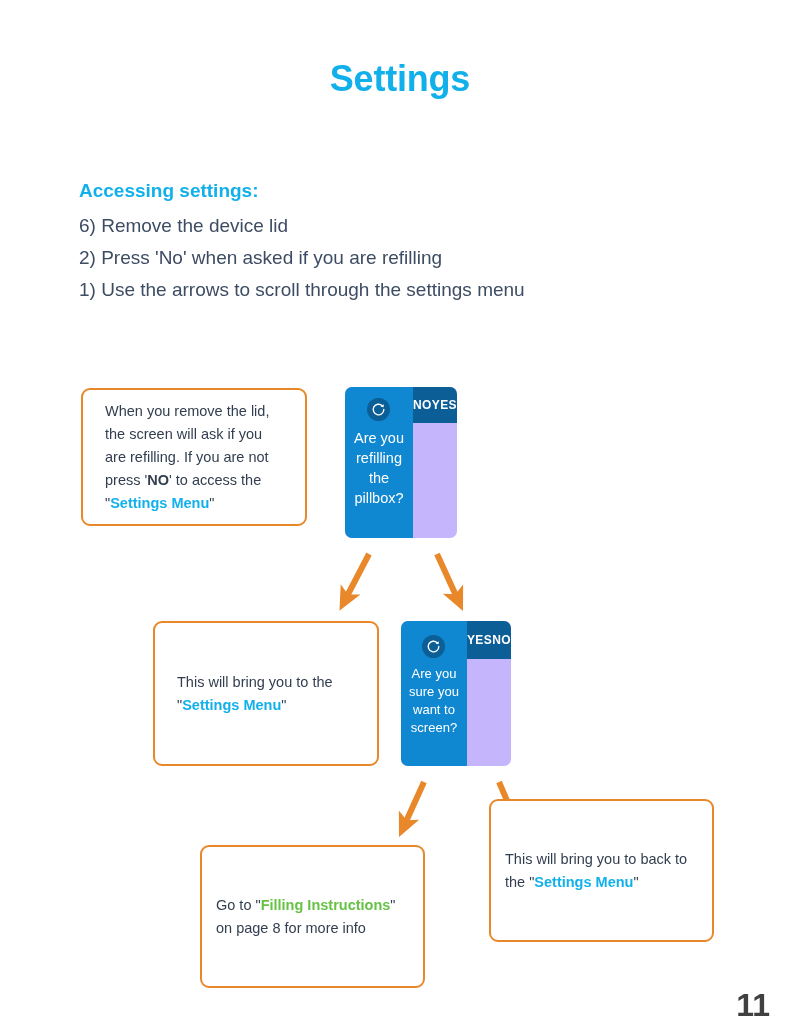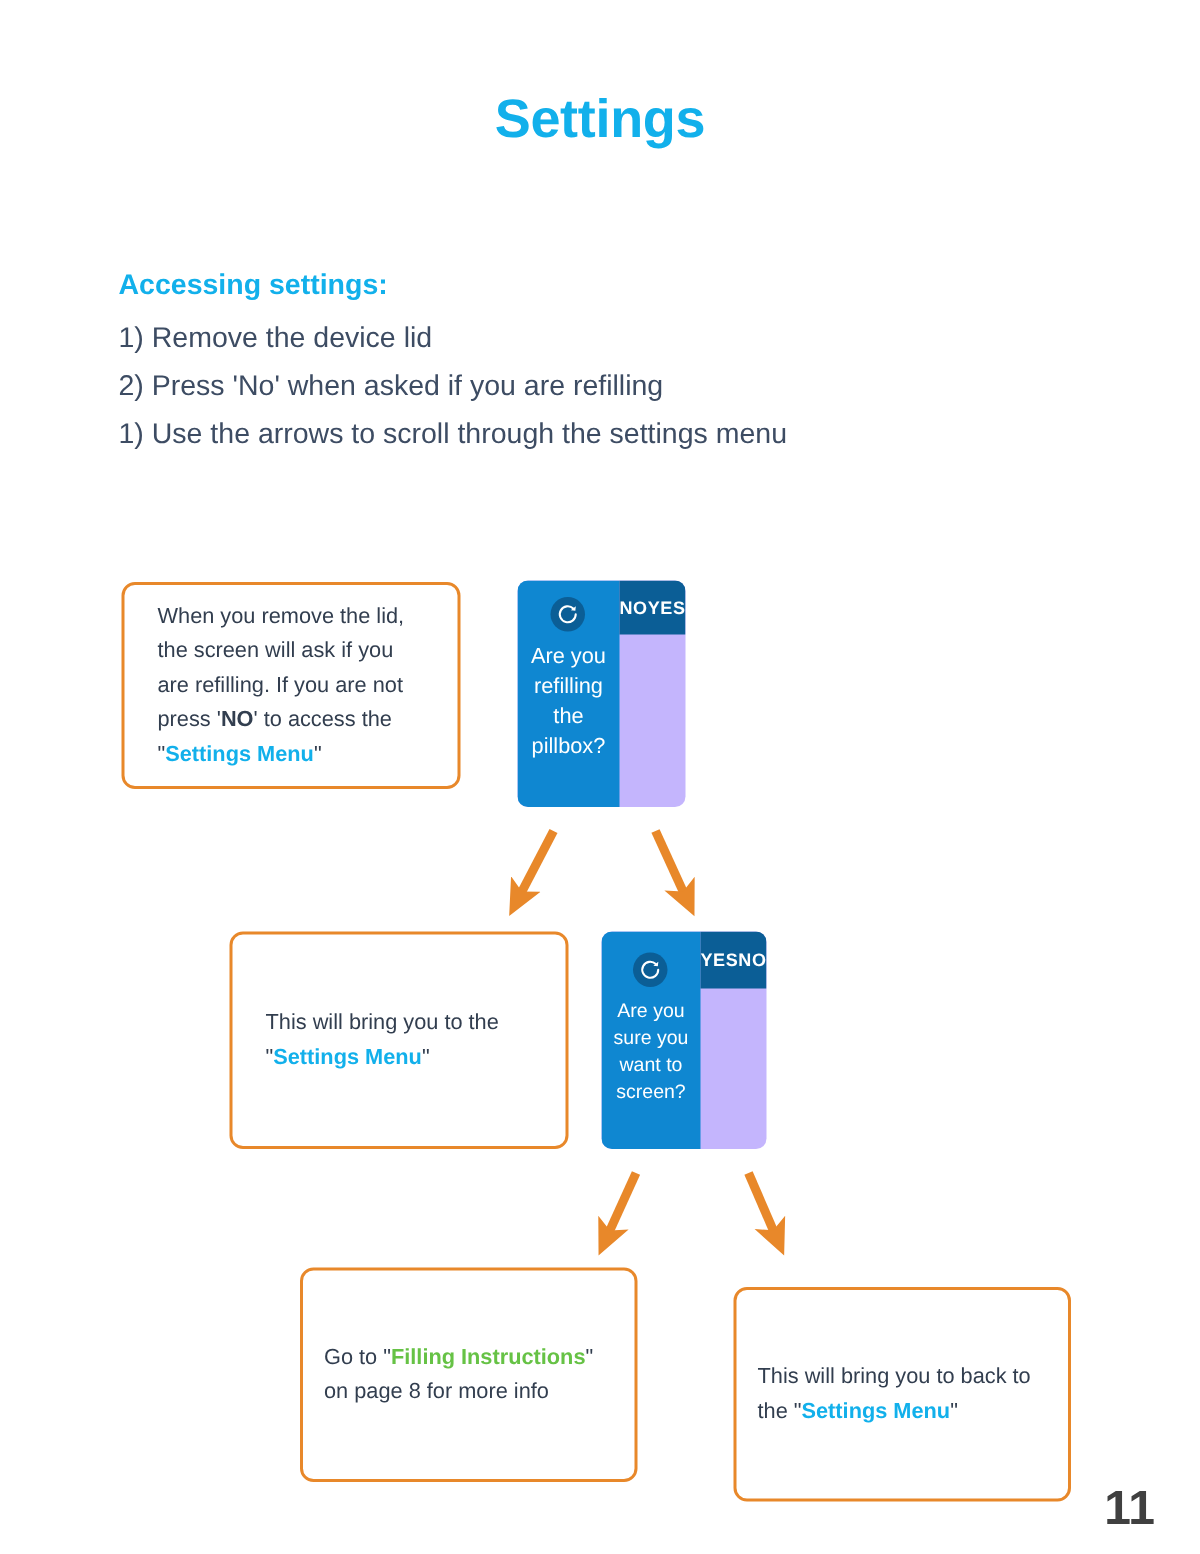--- a/index.html
+++ b/index.html
@@ -75,21 +75,21 @@
   .hl-blue { color: #12B0EB; font-weight: bold; }
   .hl-green { color: #66C245; font-weight: bold; }
   .hl-bold { font-weight: bold; color: #323E4F; }
 
   .callout-1 { left: 81px;  top: 388px; width: 226px; height: 138px; }
   .callout-1 .callout-text { padding: 0 22px; }
   .callout-2 { left: 153px; top: 621px; width: 226px; height: 145px; }
   .callout-2 .callout-text { padding: 0 22px; }
   .callout-3 { left: 200px; top: 845px; width: 225px; height: 143px; }
   .callout-3 .callout-text { padding: 0 14px; }
-  .callout-4 { left: 489px; top: 858px; width: 225px; height: 143px; }
+  .callout-4 { left: 489px; top: 799px; width: 225px; height: 143px; }
   .callout-4 .callout-text { padding: 0 14px; }
 
   
   .device {
     position: absolute;
     box-sizing: border-box;
     border-radius: 7px;
     overflow: hidden;
     background: #c4b5fd;
     display: flex;
@@ -162,21 +162,21 @@
 </style>
 </head>
 <body>
 
 <div class="page">
 
   <div class="page-title">Settings</div>
 
   <div class="instructions">
     <div class="instructions-heading">Accessing settings:</div>
-    <div class="instruction-line">1) Remove the device lid</div>
+    <div class="instruction-line">6) Remove the device lid</div>
     <div class="instruction-line">2) Press 'No' when asked if you are refilling</div>
     <div class="instruction-line">1) Use the arrows to scroll through the settings menu</div>
   </div>
 
   <svg class="arrow-layer" viewBox="0 0 800 1036" width="800" height="1036">
     <defs>
       <marker id="arrowhead" markerWidth="4.2" markerHeight="4.2" refX="2.0" refY="2.1" orient="auto" markerUnits="strokeWidth">
         <path d="M0,0.25 L4.0,2.1 L0,3.95 L0.95,2.1 Z" fill="#E8882A"></path>
       </marker>
     </defs>

